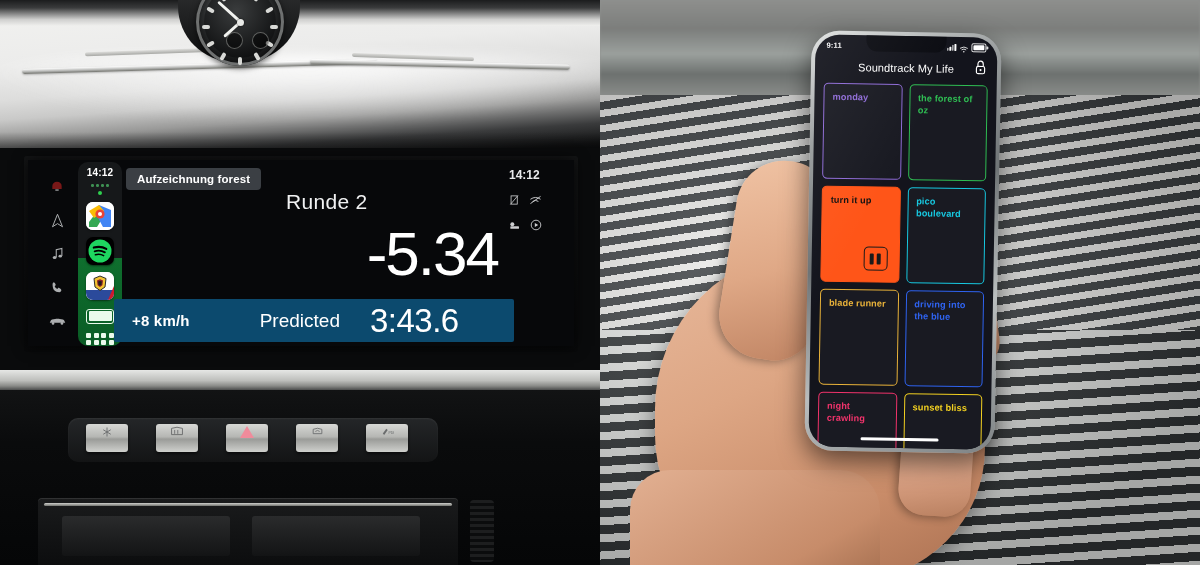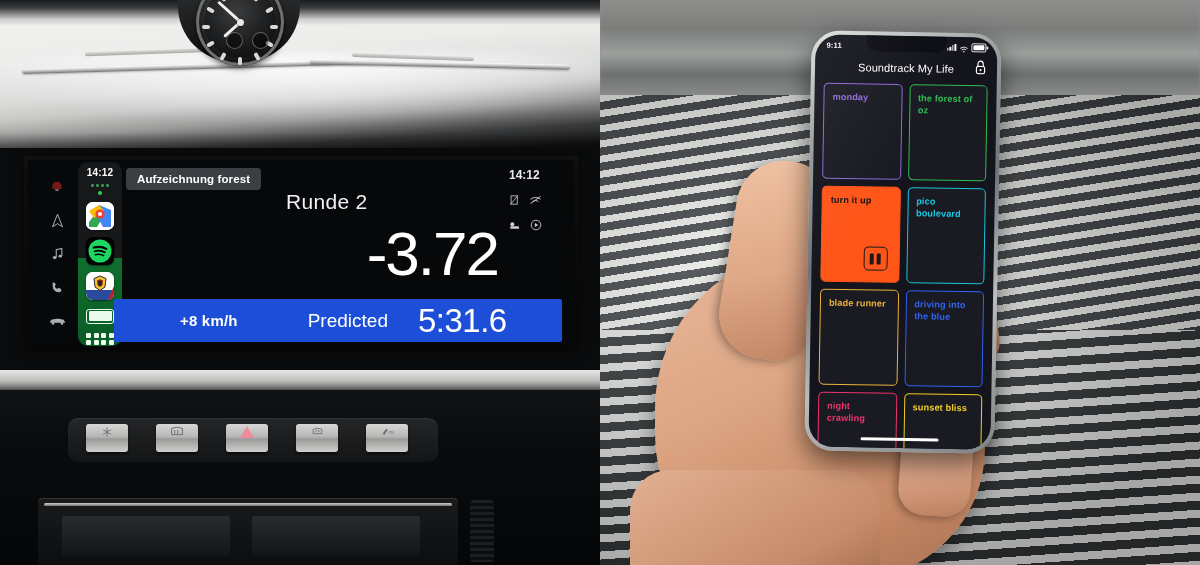--- a/index.html
+++ b/index.html
@@ -310,21 +310,21 @@
           <i></i>
           <i></i>
           <i></i>
           <i></i>
           <i></i>
       </div>
     </div>
 
     <div class="rec-btn">Aufzeichnung forest</div>
     <div class="lap-label">Runde 2</div>
-    <div class="delta">-3.72</div>
+    <div class="delta">-5.34</div>
 
     <div class="status-col">
       <div class="sc-time">14:12</div>
       <div class="sc-icons">
         <span>
           <svg width="11" height="12" viewBox="0 0 16 16">
               <rect x="3" y="2" width="9" height="12" fill="none" stroke="#e3e4e6" stroke-width="1.2"></rect>
               <line x1="2" y1="14.5" x2="13" y2="1.5" stroke="#e3e4e6" stroke-width="1.2"></line>
             </svg>
         </span>
@@ -345,24 +345,24 @@
         </span>
         <span>
           <svg width="12" height="12" viewBox="0 0 16 16">
               <circle cx="8" cy="8" r="6.4" fill="none" stroke="#e3e4e6" stroke-width="1.2"></circle>
               <path d="M6.4 5.2 L11 8 L6.4 10.8 Z" fill="#e3e4e6"></path>
             </svg>
         </span>
       </div>
     </div>
 
-    <div class="pred-bar" style="background: #1d4ed8; padding-left: 48px;">
+    <div class="pred-bar" style="background: #0c4a6e;">
       <span class="pred-speed">+8 km/h</span>
       <span class="pred-label">Predicted</span>
-      <span class="pred-time">5:31.6</span>
+      <span class="pred-time">3:43.6</span>
     </div>
 
     <div class="console-silver"></div>
     <div class="console-dark"></div>
     <div class="btn-bar"></div>
 
     <div class="hw-btn hw1">
       <svg width="12" height="12" viewBox="0 0 16 16">
           <path d="M8 2v12M3 5l10 6M13 5L3 11" stroke="#6a6c6d" stroke-width="1.2"></path>
         </svg>

